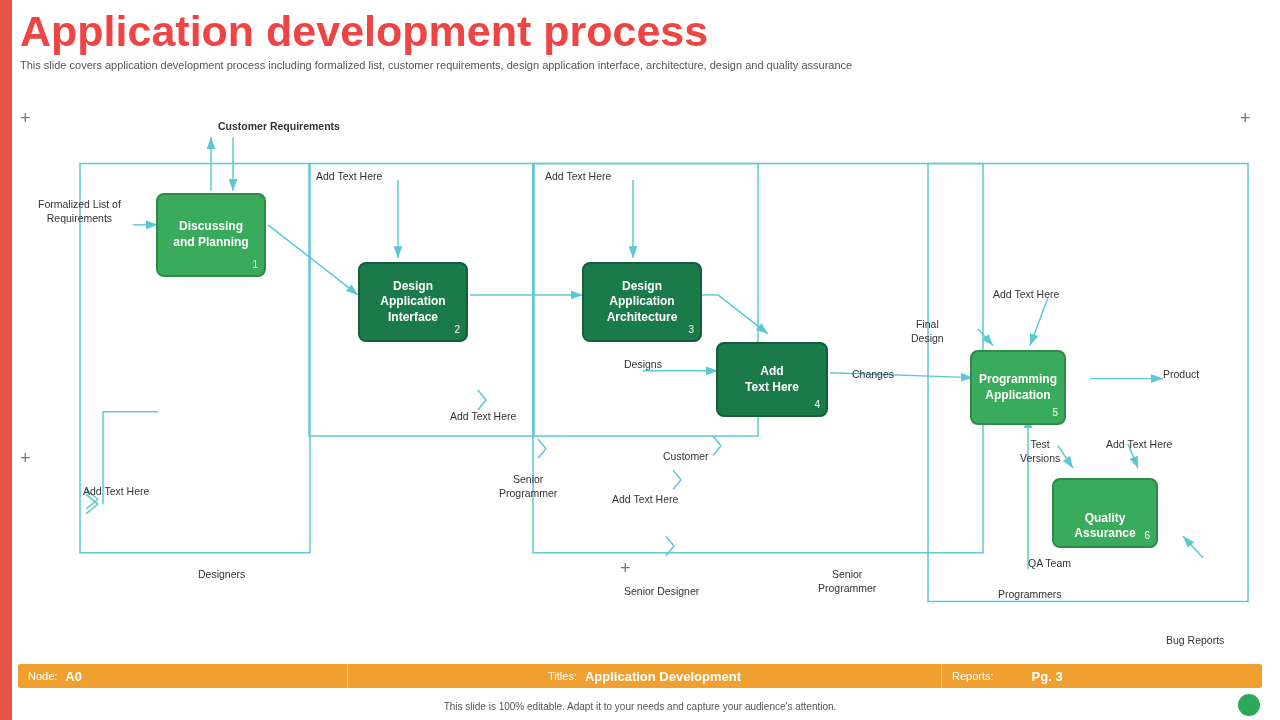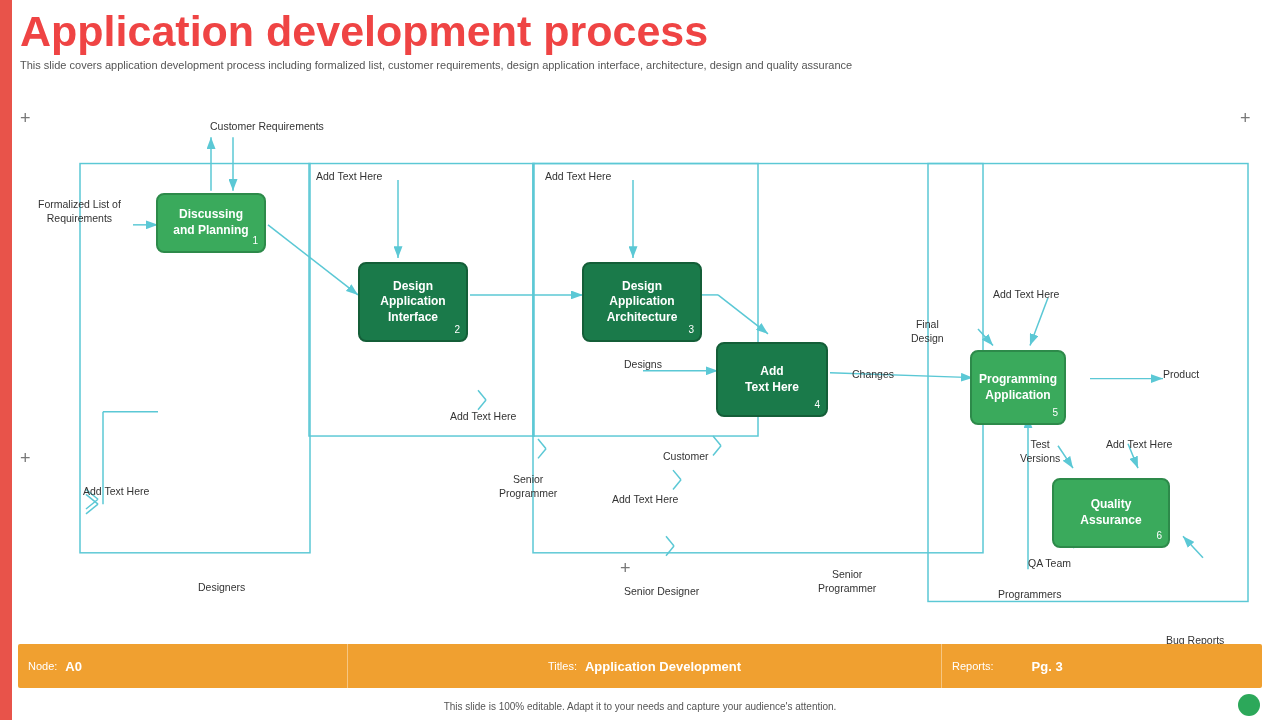--- a/index.html
+++ b/index.html
@@ -95,21 +95,21 @@
       text-align: center;
       line-height: 1.3;
     }
 
     
     .footer-bar {
       position: absolute;
       bottom: 32px;
       left: 18px;
       right: 18px;
-      height: 44px;
+      height: 24px;
       background: #f0a030;
       display: flex;
       border-radius: 2px;
       overflow: hidden;
     }
     .footer-section {
       display: flex;
       align-items: center;
       padding: 0 10px;
       font-size: 11px;
@@ -250,21 +250,21 @@
 
     <line x1="460" y1="308" x2="468" y2="298" stroke="#5bc8d5" stroke-width="1.5"></line>
     <line x1="468" y1="298" x2="460" y2="288" stroke="#5bc8d5" stroke-width="1.5"></line>
 
     <line x1="648" y1="458" x2="656" y2="448" stroke="#5bc8d5" stroke-width="1.5"></line>
     <line x1="656" y1="448" x2="648" y2="438" stroke="#5bc8d5" stroke-width="1.5"></line>
 
     <line x1="193" y1="83" x2="193" y2="28" stroke="#5bc8d5" stroke-width="1.5" marker-end="url(#arrowhead)"></line>
   </svg>
 
-  <div class="process-box" style="left:138px;top:83px;width:110px;height:60px;">
+  <div class="process-box" style="left:138px;top:83px;width:110px;height:84px;">
     <span>Discussing<br>and Planning</span>
     <span class="step-num">1</span>
   </div>
 
   <div class="process-box dark" style="left:340px;top:152px;width:110px;height:80px;">
     <span>Design<br>Application<br>Interface</span>
     <span class="step-num">2</span>
   </div>
 
   <div class="process-box dark" style="left:564px;top:152px;width:120px;height:80px;">
@@ -275,45 +275,45 @@
   <div class="process-box dark" style="left:698px;top:232px;width:112px;height:75px;">
     <span>Add<br>Text Here</span>
     <span class="step-num">4</span>
   </div>
 
   <div class="process-box" style="left:952px;top:240px;width:96px;height:75px;background:#3aaa5c;border-color:#2d8a4a;">
     <span>Programming<br>Application</span>
     <span class="step-num">5</span>
   </div>
 
-  <div class="process-box" style="left:1034px;top:368px;width:118px;height:70px;background:#3aaa5c;border-color:#2d8a4a;">
+  <div class="process-box" style="left:1034px;top:368px;width:106px;height:70px;background:#3aaa5c;border-color:#2d8a4a;justify-content:flex-end;">
     <span>Quality<br>Assurance</span>
     <span class="step-num">6</span>
   </div>
 
-  <div class="label" style="left:192px;top:10px;">Customer
+  <div class="label" style="left:200px;top:10px;font-weight:bold;">Customer
 Requirements</div>
   <div class="label" style="left:20px;top:88px;">Formalized List of<br>Requirements</div>
   <div class="label" style="left:298px;top:60px;">Add Text Here</div>
   <div class="label" style="left:527px;top:60px;">Add Text Here</div>
   <div class="label" style="left:598px;top:248px;padding-left:8px;">Designs</div>
   <div class="label" style="left:432px;top:300px;">Add Text Here</div>
   <div class="label" style="left:481px;top:363px;">Senior<br>Programmer</div>
   <div class="label" style="left:645px;top:340px;">Customer</div>
   <div class="label" style="left:594px;top:383px;">Add Text Here</div>
   <div class="label" style="left:834px;top:258px;">Changes</div>
   <div class="label" style="left:893px;top:208px;">Final<br>Design</div>
   <div class="label" style="left:975px;top:178px;">Add Text Here</div>
   <div class="label" style="left:1145px;top:258px;">Product</div>
   <div class="label" style="left:1002px;top:328px;">Test<br>Versions</div>
   <div class="label" style="left:1088px;top:328px;">Add Text Here</div>
   <div class="label" style="left:1010px;top:447px;">QA Team</div>
   <div class="label" style="left:970px;top:478px;padding-left:10px;">Programmers</div>
   <div class="label" style="left:1148px;top:478px;margin-top:46px;">Bug Reports</div>
-  <div class="label" style="left:180px;top:458px;margin-top:13px;">Designers</div>
+  <div class="label" style="left:180px;top:458px;">Designers</div>
   <div class="label" style="left:606px;top:455px;margin-top:20px;">Senior Designer</div>
   <div class="label" style="left:800px;top:458px;">Senior<br>Programmer</div>
   <div class="label" style="left:65px;top:375px;">Add Text Here</div>
 </div>
 
 <div class="footer-bar">
   <div class="footer-section" style="width:330px; border-right:1px solid rgba(255,255,255,0.4);">
     <span class="fkey">Node:</span>
     <span class="fval">A0</span>
   </div>

